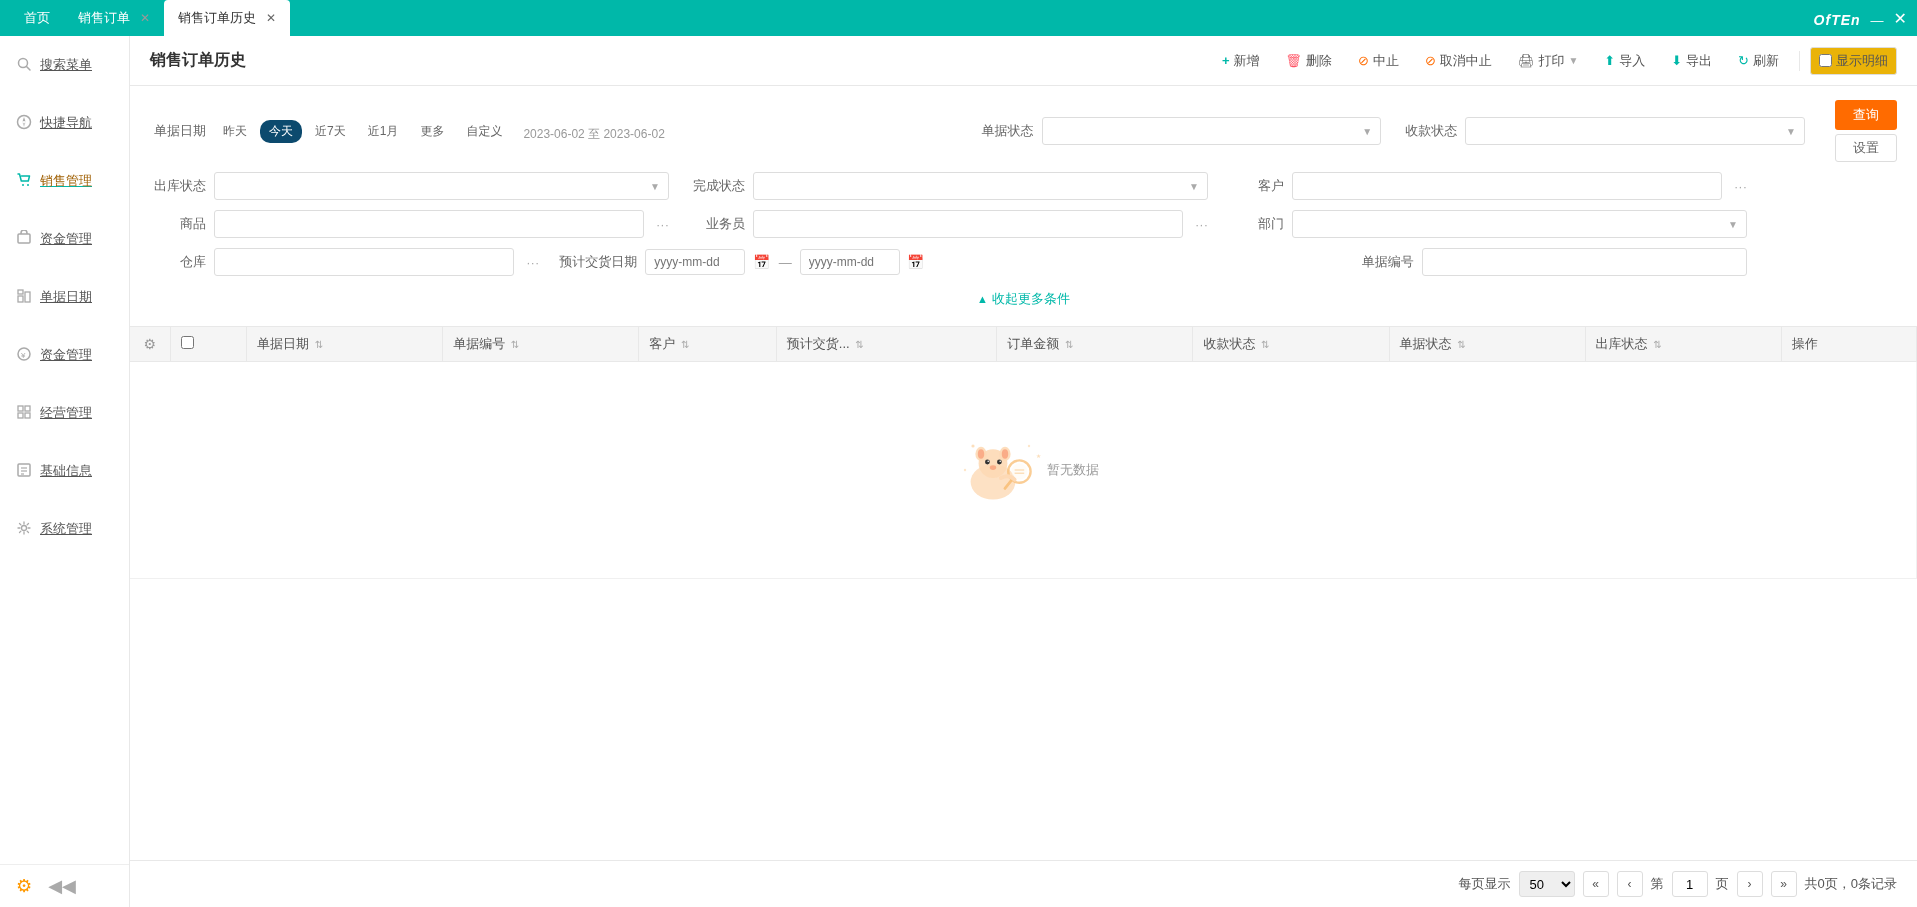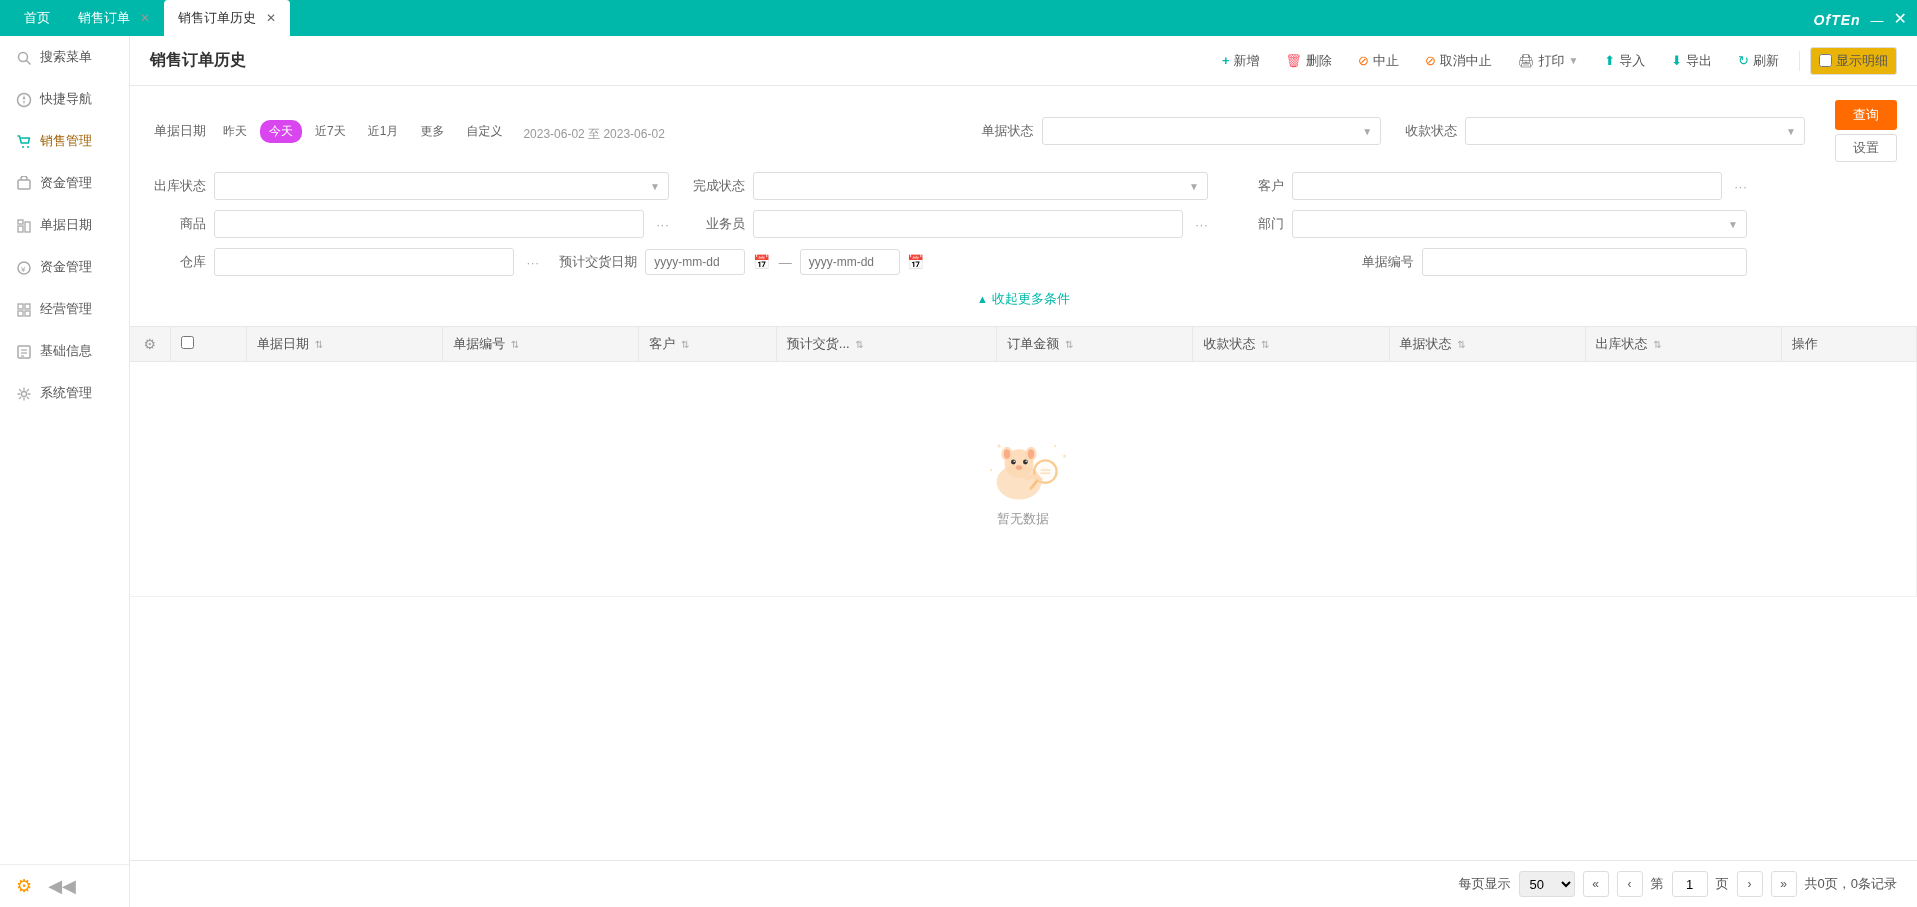--- a/index.html
+++ b/index.html
@@ -13,21 +13,21 @@
     .top-tab .close-x { color: #999; font-size: 12px; cursor: pointer; margin-left: 4px; }
     .top-tab.active .close-x { color: #666; }
     .top-bar-right { display: flex; align-items: flex-end; gap: 10px; color: #fff; font-size: 13px; }
     .brand-text { color: #fff; font-style: italic; font-weight: bold; font-size: 14px; letter-spacing: 1px; }
 
     
     .main-layout { display: flex; flex: 1; overflow: hidden; }
 
     
     .sidebar { width: 130px; background: #fff; display: flex; flex-direction: column; border-right: 1px solid #e8e8e8; flex-shrink: 0; }
-    .sidebar-item { display: flex; align-items: flex-end; gap: 8px; padding: 12px 16px; cursor: pointer; color: #555; font-size: 13px; }
+    .sidebar-item { display: flex; align-items: flex-start; gap: 8px; padding: 20px 16px; cursor: pointer; color: #555; font-size: 13px; text-decoration: underline; }
     .sidebar-item.active { color: #00b8a9; }
     .sidebar-icon { width: 16px; height: 16px; display: flex; align-items: center; justify-content: center; flex-shrink: 0; }
     .sidebar-bottom { margin-top: auto; display: flex; align-items: center; padding: 10px 16px; gap: 16px; border-top: 1px solid #eee; }
 
     
     .content { flex: 1; display: flex; flex-direction: column; overflow: hidden; background: #f5f5f5; }
 
     
     .page-header { background: #fff; padding: 0 20px; display: flex; align-items: center; justify-content: space-between; height: 50px; border-bottom: 1px solid #e8e8e8; flex-shrink: 0; }
     .page-title { font-size: 16px; font-weight: bold; color: #333; }
@@ -41,38 +41,38 @@
     .filter-row { display: flex; align-items: center; gap: 20px; margin-bottom: 10px; }
     .filter-row:last-child { margin-bottom: 0; }
     .filter-item { display: flex; align-items: center; gap: 8px; flex: 1; }
     .filter-label { color: #666; font-size: 13px; white-space: nowrap; min-width: 56px; text-align: right; }
     .filter-input { flex: 1; border: 1px solid #ddd; border-radius: 3px; padding: 4px 8px; font-size: 13px; color: #333; background: #fff; outline: none; height: 28px; }
     .filter-select { flex: 1; border: 1px solid #ddd; border-radius: 3px; padding: 4px 8px; font-size: 13px; color: #333; background: #fff; outline: none; height: 28px; cursor: pointer; display: flex; align-items: center; justify-content: space-between; }
     .filter-dots { color: #aaa; cursor: pointer; margin-left: 4px; }
     .date-filter { display: flex; align-items: flex-start; gap: 6px; flex: 1; }
     .date-tags { display: flex; gap: 4px; }
     .date-tag { padding: 2px 8px; border-radius: 10px; font-size: 12px; cursor: pointer; color: #666; border: 1px solid transparent; }
-    .date-tag.active { background: #d946ef; color: #fff; border-radius: 10px; }
+    .date-tag.active { background: #0c4a6e; color: #fff; border-radius: 10px; }
     .date-sub { font-size: 12px; color: #999; margin-top: 6px; }
     .date-range-row { display: flex; align-items: center; gap: 4px; }
     .date-input { border: 1px solid #ddd; border-radius: 3px; padding: 3px 8px; font-size: 12px; color: #999; height: 26px; width: 100px; background: #fff; }
     .cal-icon { color: #aaa; font-size: 14px; cursor: pointer; }
     .collapse-btn { display: flex; align-items: center; justify-content: center; gap: 4px; color: #00b8a9; font-size: 13px; cursor: pointer; padding: 4px 0; }
 
     
     .table-container { flex: 1; overflow: auto; background: #fff; margin: 0; }
     .data-table { width: 100%; border-collapse: collapse; font-size: 13px; }
     .data-table th { background: #f5f5f5; border-bottom: 1px solid #e8e8e8; border-right: 1px solid #e8e8e8; padding: 8px 10px; text-align: left; color: #555; font-weight: normal; white-space: nowrap; }
     .data-table td { border-bottom: 1px solid #f0f0f0; border-right: 1px solid #f0f0f0; padding: 8px 10px; color: #333; }
     .table-header-row th:first-child { width: 40px; text-align: center; }
     .table-settings { color: #999; cursor: pointer; font-size: 14px; }
     .sort-icon { font-size: 10px; color: #aaa; vertical-align: middle; margin-left: 2px; }
 
     
-    .empty-state { display: flex; flex-direction: column; align-items: center; justify-content: center; padding: 60px 0; color: #999; font-size: 13px; }
+    .empty-state { display: flex; flex-direction: row; align-items: center; justify-content: center; padding: 60px 0; color: #999; font-size: 13px; }
 
     
     .pagination { display: flex; align-items: center; justify-content: flex-end; padding: 10px 20px; background: #fff; border-top: 1px solid #e8e8e8; gap: 8px; font-size: 13px; color: #555; flex-shrink: 0; }
     .page-size-select { border: 1px solid #ddd; border-radius: 3px; padding: 2px 6px; font-size: 13px; height: 26px; }
     .page-btn { width: 26px; height: 26px; border: 1px solid #ddd; background: #fff; border-radius: 3px; cursor: pointer; display: flex; align-items: center; justify-content: center; font-size: 12px; color: #555; }
     .page-btn:disabled { color: #ccc; cursor: not-allowed; }
     .page-input { width: 36px; height: 26px; border: 1px solid #ddd; border-radius: 3px; text-align: center; font-size: 13px; }
 
     
     .query-btn { background: #ff6b00; color: #fff; border: none; border-radius: 3px; padding: 5px 18px; cursor: pointer; font-size: 13px; height: 30px; }

